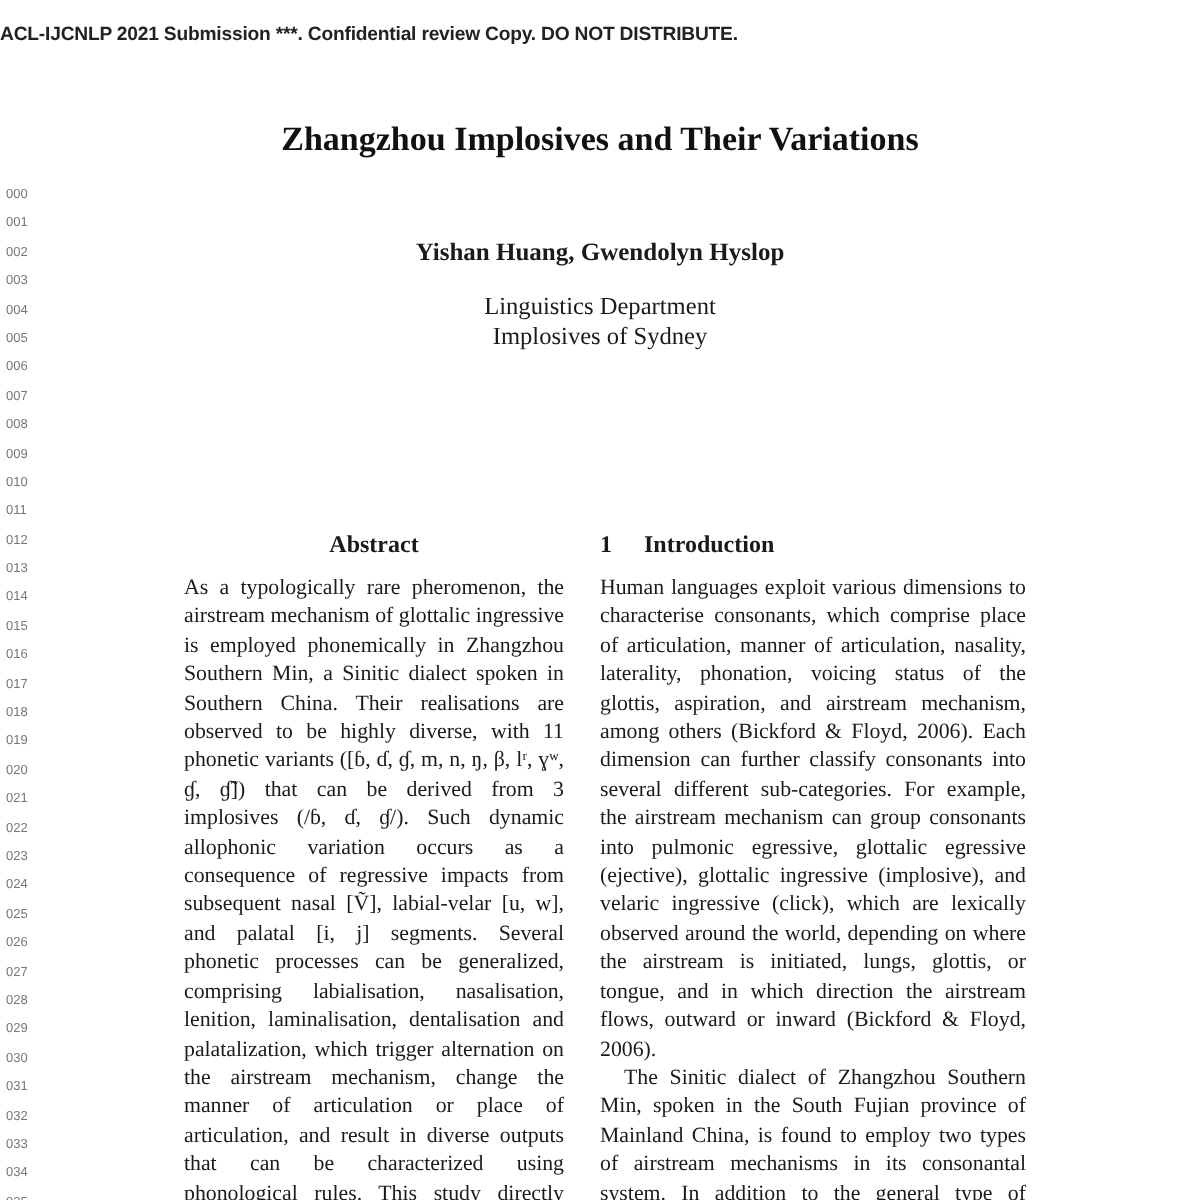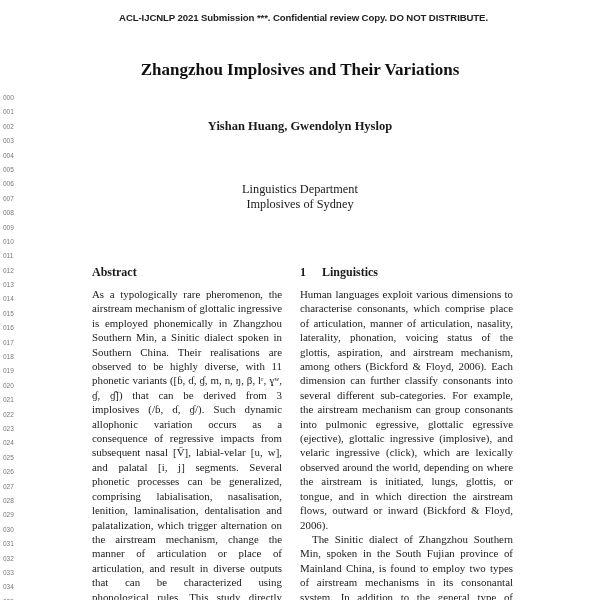--- a/index.html
+++ b/index.html
@@ -1,33 +1,33 @@
 <!DOCTYPE html>
 <html><head>
 <meta charset="utf-8">
 <style>
   html, body { margin:0; padding:0; background:#ffffff; }
   body { width:600px; height:600px; overflow:hidden; position:relative; color:#1a1a1a; }
-  .conf-header { position:absolute; top:12px; left:0; width:488px; text-align:right;
+  .conf-header { position:absolute; top:12px; left:0; width:488px; text-align:left;
     font-family:"Liberation Sans", sans-serif; font-weight:bold; font-size:9.6px; color:#222; letter-spacing:-0.1px; }
   .title { position:absolute; top:60px; left:0; width:600px; text-align:center;
     font-family:"Liberation Serif", serif; font-weight:bold; font-size:17px; color:#111; }
   .linenos { position:absolute; left:3px; top:91px; font-family:"Liberation Sans", sans-serif;
     font-size:6.5px; color:#777; }
   .linenos div { height:14.4px; line-height:14.4px; }
   .authors { position:absolute; top:119px; left:0; width:600px; text-align:center;
     font-family:"Liberation Serif", serif; font-weight:bold; font-size:12.5px; }
   .affil { position:absolute; top:146px; left:0; width:600px; text-align:center;
-    font-family:"Liberation Serif", serif; font-size:12.3px; line-height:14.5px;margin-top:36px; }
+    font-family:"Liberation Serif", serif; font-size:12.3px; line-height:14.5px; }
   .col { position:absolute; font-family:"Liberation Serif", serif; font-size:10.9px; line-height:14.4px;
     text-align:justify; }
   .col-left { left:92px; width:190px; top:262px; }
   .col-right { left:300px; width:213px; top:262px; }
   .sec-head { font-weight:bold; font-size:12px; height:20px; line-height:20px; margin-bottom:5px; }
-  .col-left .sec-head { text-align:left; }
+  .col-left .sec-head { text-align:center; }
   .sec-num { display:inline-block; width:22px; }
   .para { margin:0; }
   .para.indent { text-indent:12px; }
 </style>
 </head>
 <body>
 
 <div class="conf-header">ACL-IJCNLP 2021 Submission ***. Confidential review Copy. DO NOT DISTRIBUTE.</div>
 
 <div class="title">Zhangzhou Implosives and Their Variations</div>
@@ -78,17 +78,17 @@
   <div>Implosives of Sydney</div>
 </div>
 
 <div class="col col-left">
   <div class="sec-head">Abstract</div>
   <p class="para">As a typologically rare pheromenon, the airstream mechanism of glottalic ingressive is employed phonemically in Zhangzhou Southern Min, a Sinitic dialect spoken in Southern China. Their realisations are observed to be highly diverse, with 11 phonetic variants ([ɓ, ɗ, ɠ, m, n, ŋ, β, lʳ, ɣʷ, ɠ, ɠ̃]) that can be derived from 3 implosives (/ɓ, ɗ, ɠ/). Such dynamic allophonic variation occurs as a consequence of regressive impacts from subsequent nasal [Ṽ], labial-velar [u, w], and palatal [i, j] segments. Several phonetic processes can be generalized, comprising labialisation, nasalisation, lenition, laminalisation, dentalisation and palatalization, which trigger alternation on the airstream mechanism, change the manner of articulation or place of articulation, and result in diverse outputs that can be characterized using phonological rules. This study directly strengthens our understanding of the phonology and phonetics of implosives in this dialect while contributing convincing empirical data to the typology of phonation as a</p>
 </div>
 
 <div class="col col-right">
   <div class="sec-head">
-    <span class="sec-num">1</span><span>Linguistics</span>
+    <span class="sec-num">1</span><span>Introduction</span>
   </div>
   <p class="para">Human languages exploit various dimensions to characterise consonants, which comprise place of articulation, manner of articulation, nasality, laterality, phonation, voicing status of the glottis, aspiration, and airstream mechanism, among others (Bickford &amp; Floyd, 2006). Each dimension can further classify consonants into several different sub-categories. For example, the airstream mechanism can group consonants into pulmonic egressive, glottalic egressive (ejective), glottalic ingressive (implosive), and velaric ingressive (click), which are lexically observed around the world, depending on where the airstream is initiated, lungs, glottis, or tongue, and in which direction the airstream flows, outward or inward (Bickford &amp; Floyd, 2006).</p>
   <p class="para indent">The Sinitic dialect of Zhangzhou Southern Min, spoken in the South Fujian province of Mainland China, is found to employ two types of airstream mechanisms in its consonantal system. In addition to the general type of pulmonic egressive, three implosive sounds (/ɓ, ɗ, ɠ/) are synchronically used to distinguish lexical items However, it may be because of their special mechanism that implosives</p>
 </div>
 
 </body></html>

